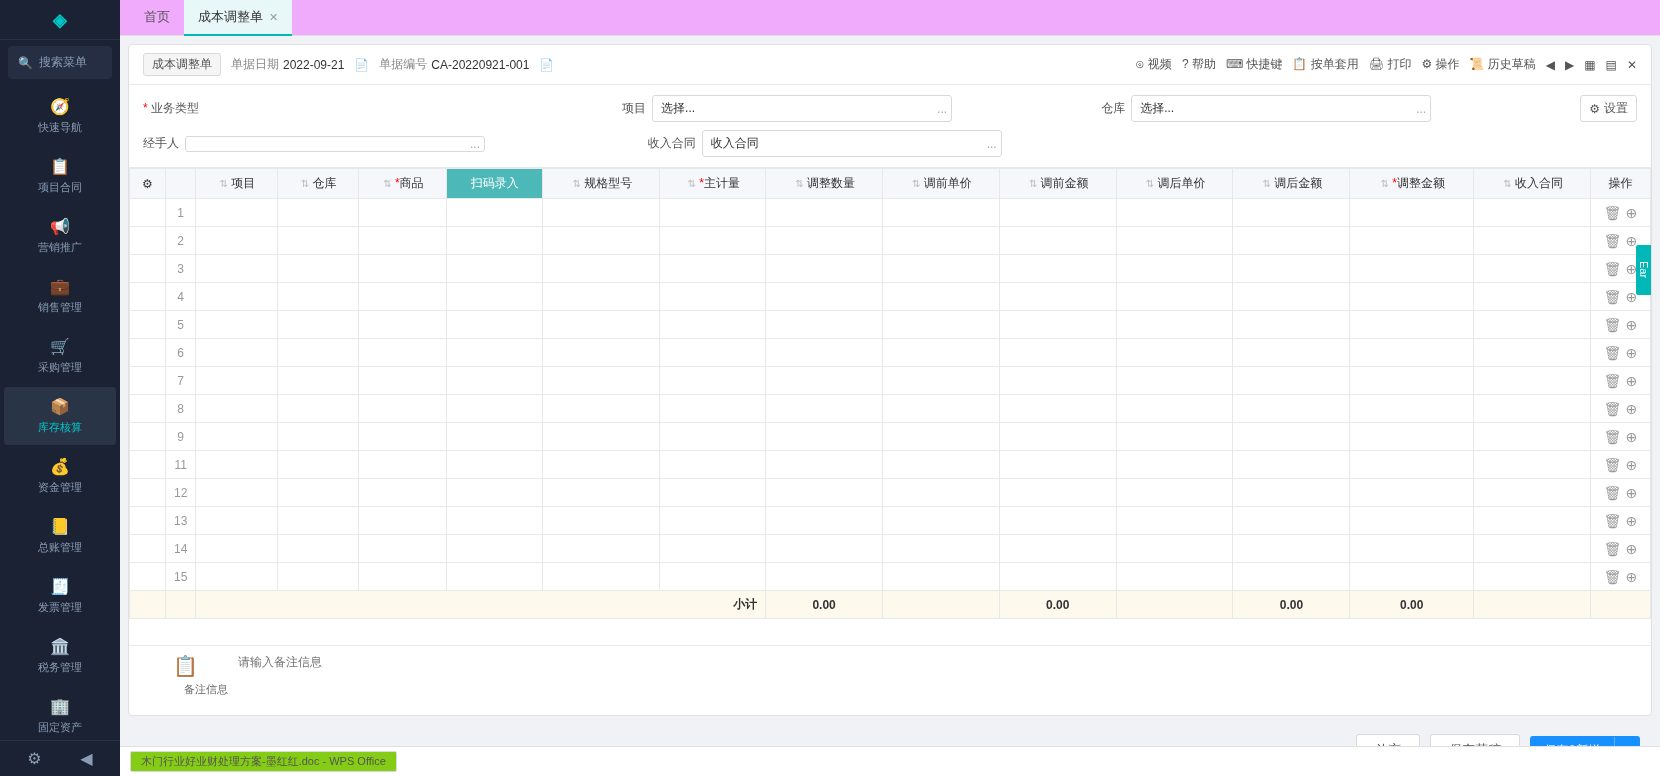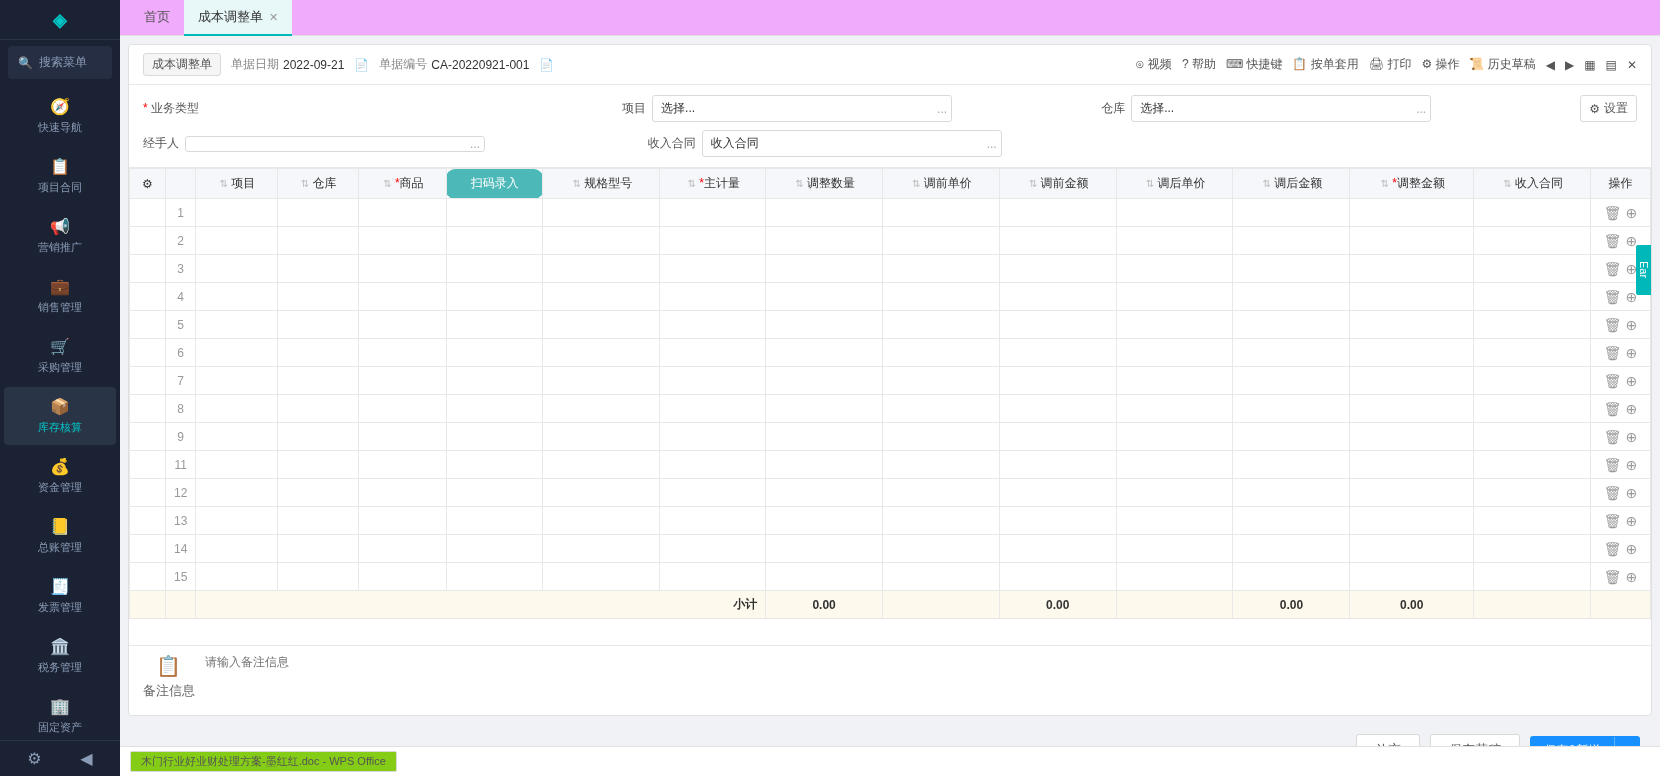--- a/index.html
+++ b/index.html
@@ -227,41 +227,40 @@
     }
     .subtotal-label { text-align: right; padding-left: 10px; }
 
     
     .gear-header { width: 36px; cursor: pointer; }
 
     
     .th-highlight {
       background: #4db8b8 !important;
       color: #fff !important;
-      border-radius: 9px;
     }
 
     
     .notes-area {
       display: flex;
       align-items: stretch;
       border-top: 1px solid #e8e8e8;
       padding: 8px 14px;
       gap: 10px;
       min-height: 70px;
     }
     .notes-icon-area {
       display: flex;
       flex-direction: column;
       align-items: center;
       gap: 4px;
       min-width: 40px;
     }
     .notes-icon { font-size: 20px; color: #555; }
-    .notes-label { font-size: 13px; color: #666; }
+    .notes-label { font-size: 11px; color: #666; margin-left: 41px; }
     .notes-input {
       flex: 1;
       border: none;
       font-size: 12px;
       color: #bbb;
       outline: none;
       resize: none;
       font-family: inherit;
     }
 

